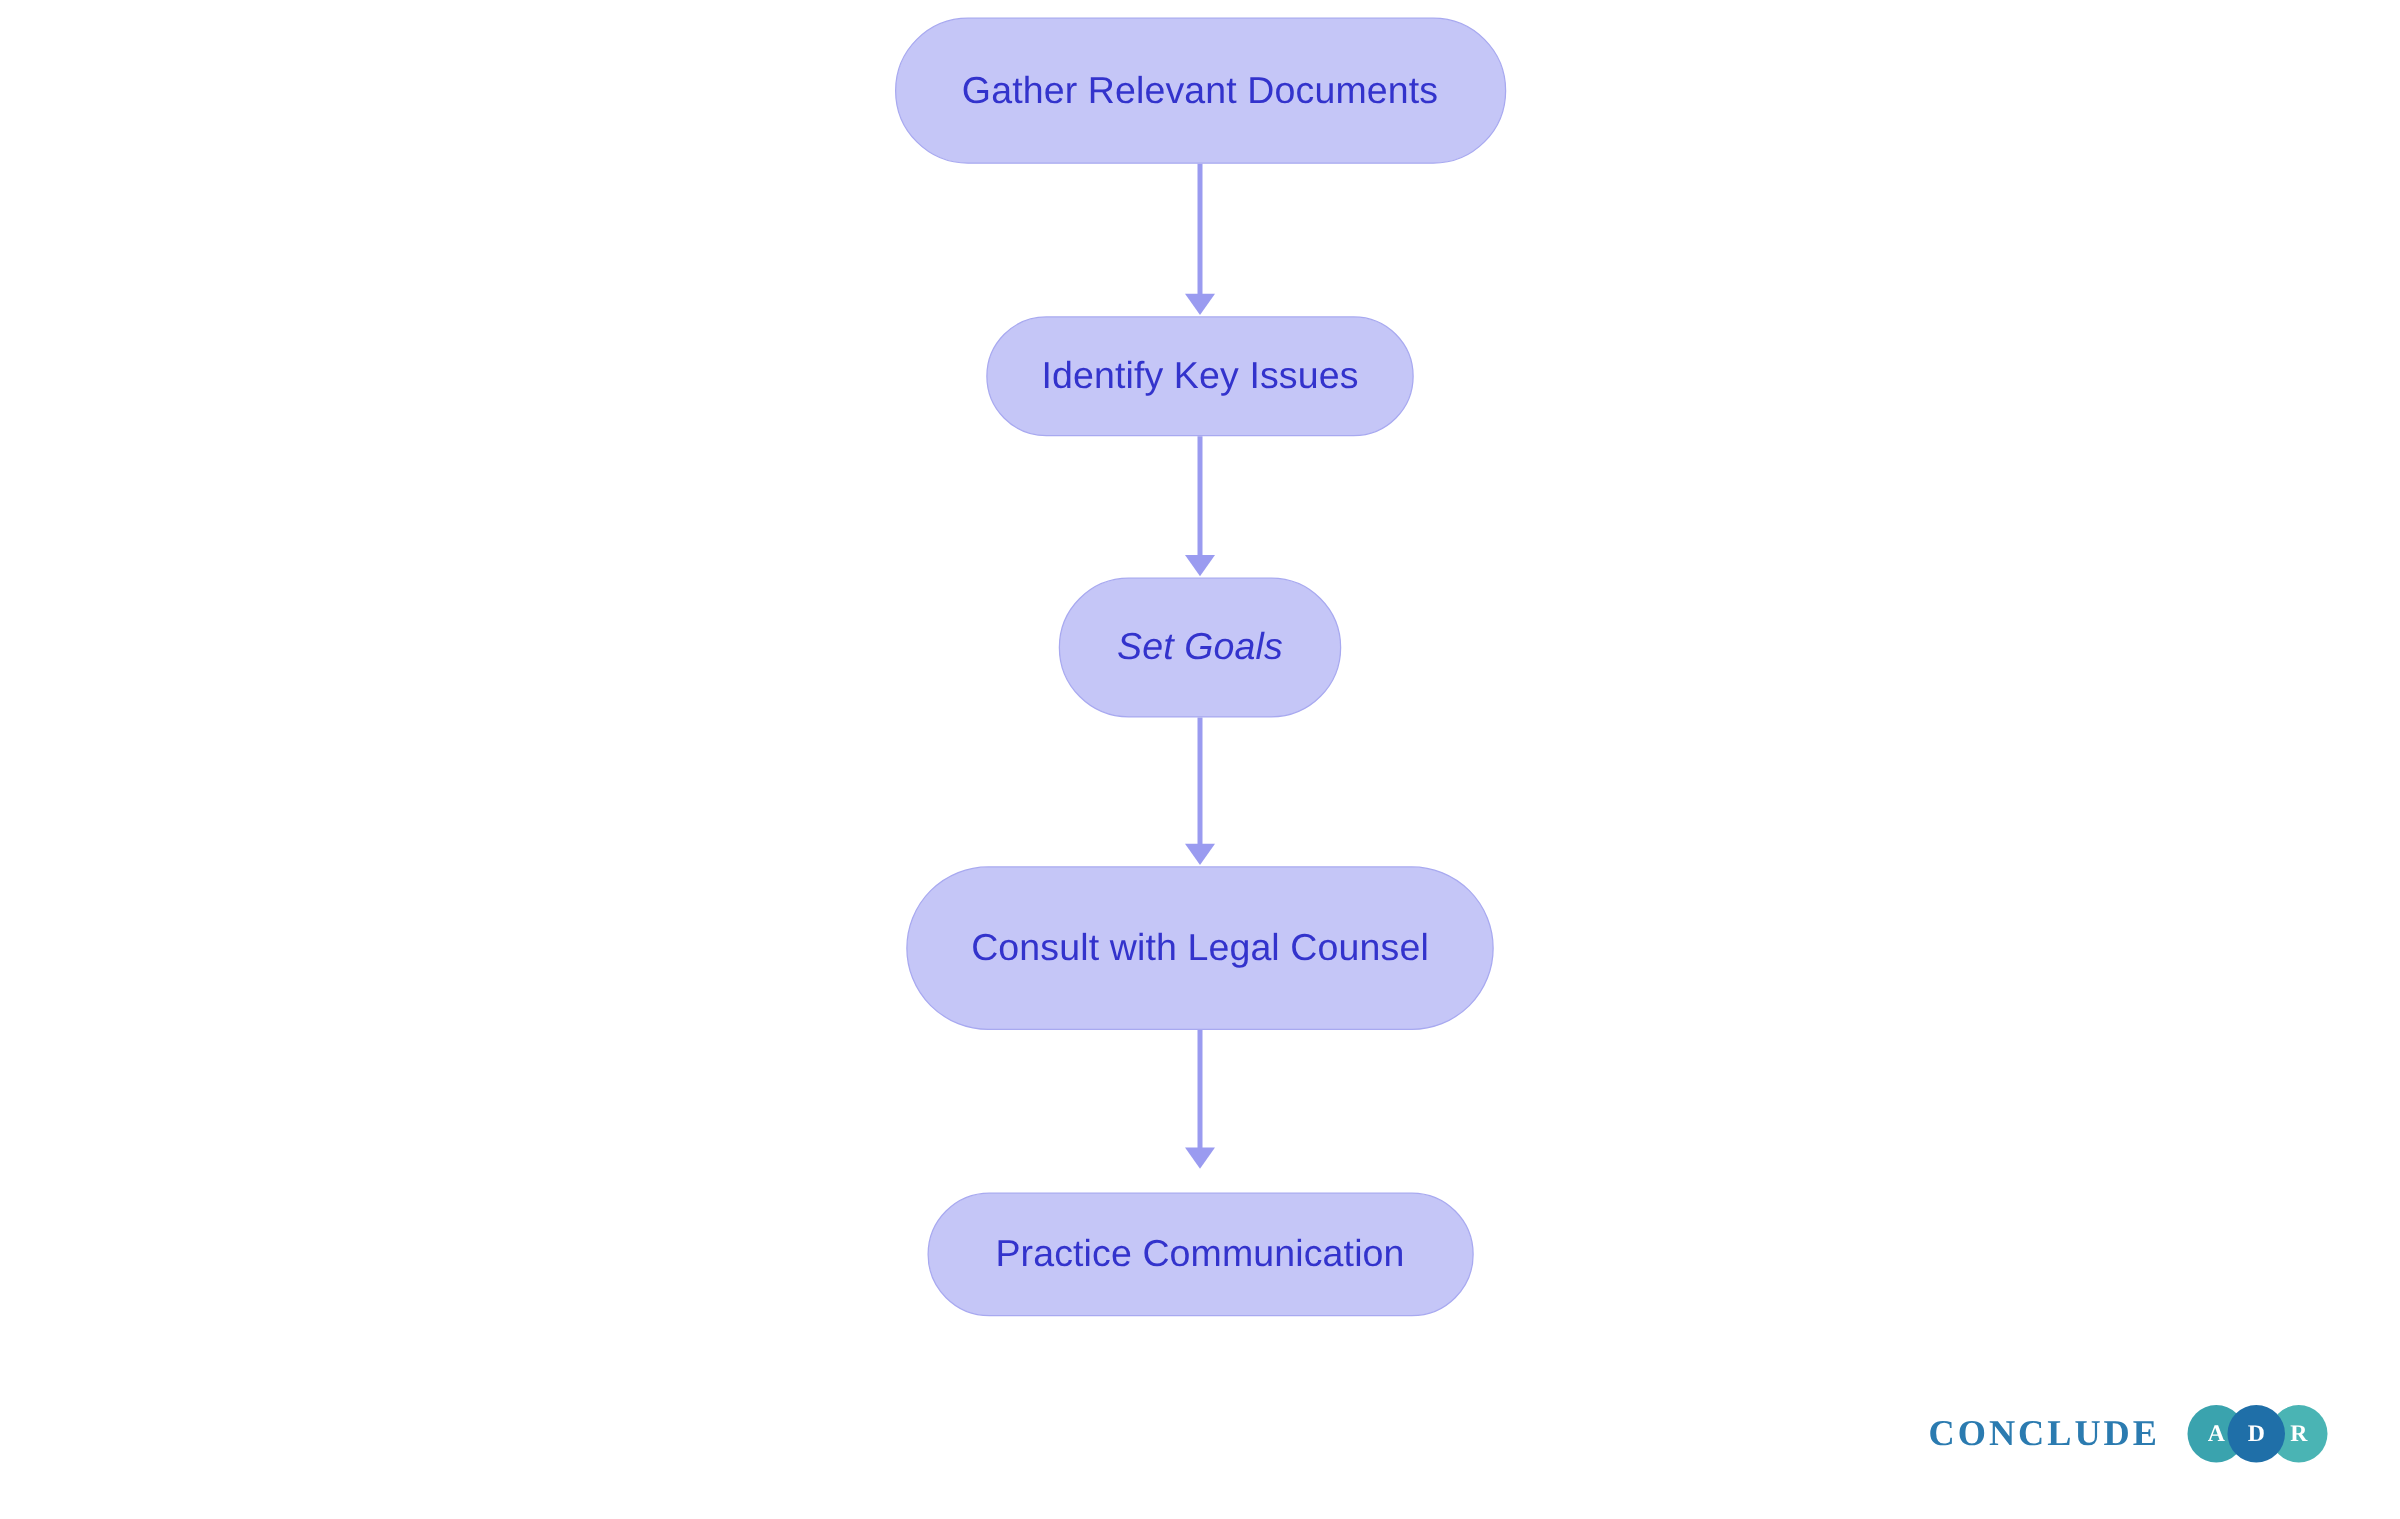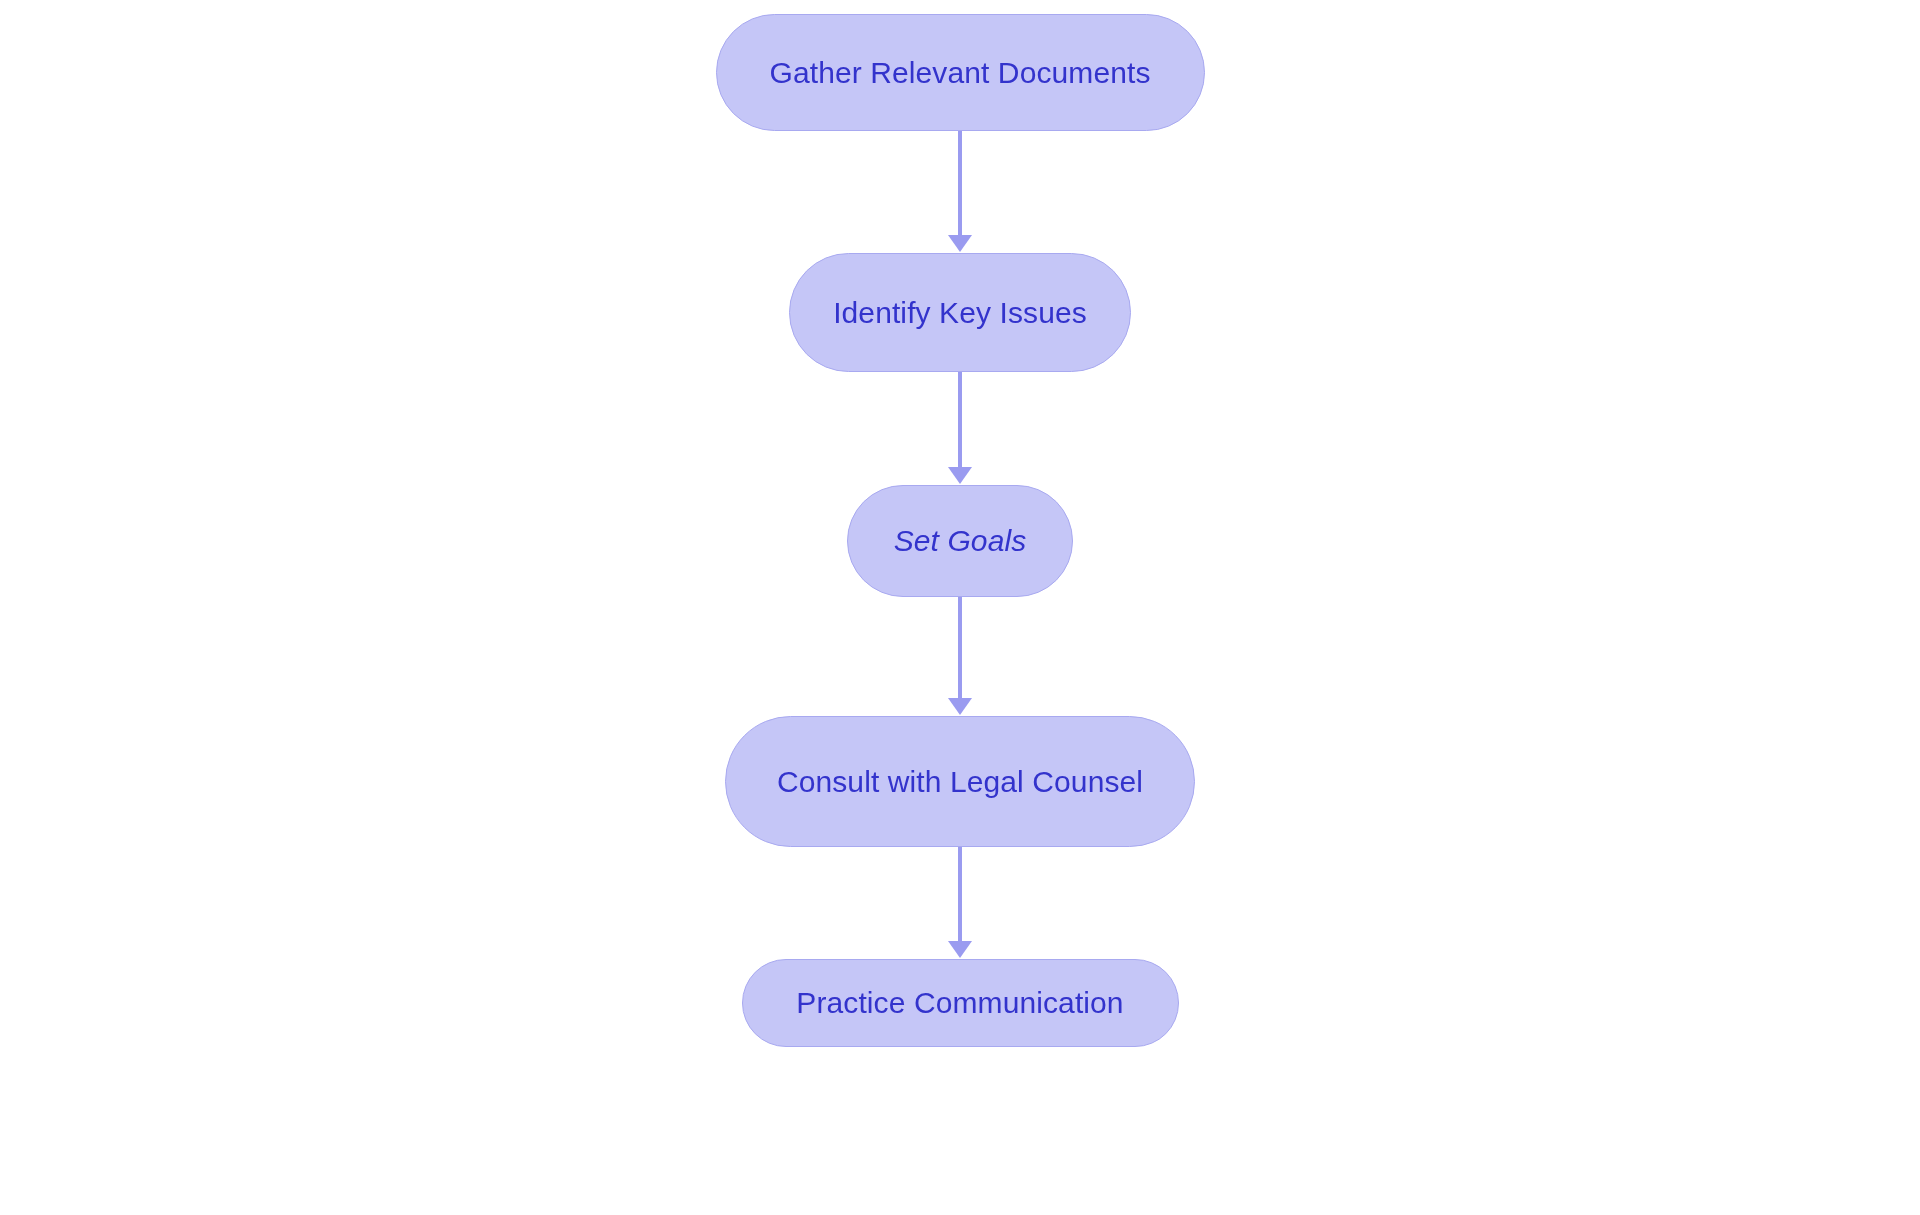--- a/index.html
+++ b/index.html
@@ -52,24 +52,24 @@
     line-height: 1;
   }
 
   .node-label {
     display: block;
     padding: 0 4px;
   }
 
   
   .node-1 { width: 489px; height: 117px; margin-top: 14px; }
-  .node-2 { width: 342px; height: 119px; }
+  .node-2 { width: 342px; height: 96px; }
   .node-3 { width: 226px; height: 112px; font-style: italic; }
   .node-4 { width: 470px; height: 131px; }
-  .node-5 { width: 437px; height: 88px; }
+  .node-5 { width: 437px; height: 99px; margin-top: 18px; }
 
   
   .connector {
     position: relative;
     width: 40px;
     display: flex;
     flex-direction: column;
     align-items: center;
     justify-content: flex-start;
   }
@@ -181,14 +181,22 @@
       <span class="stem"></span>
       <span class="head"></span>
     </div>
 
     <div class="node node-5">
       <span class="node-label">Practice Communication</span>
     </div>
 
   </div>
 
+  <div class="logo">
+    <span class="logo-wordmark">CONCLUDE</span>
+    <span class="logo-circles">
+      <span class="logo-circle logo-circle-a">A</span>
+      <span class="logo-circle logo-circle-d">D</span>
+      <span class="logo-circle logo-circle-r">R</span>
+    </span>
+  </div>
 
 </div>
 
 </body></html>

